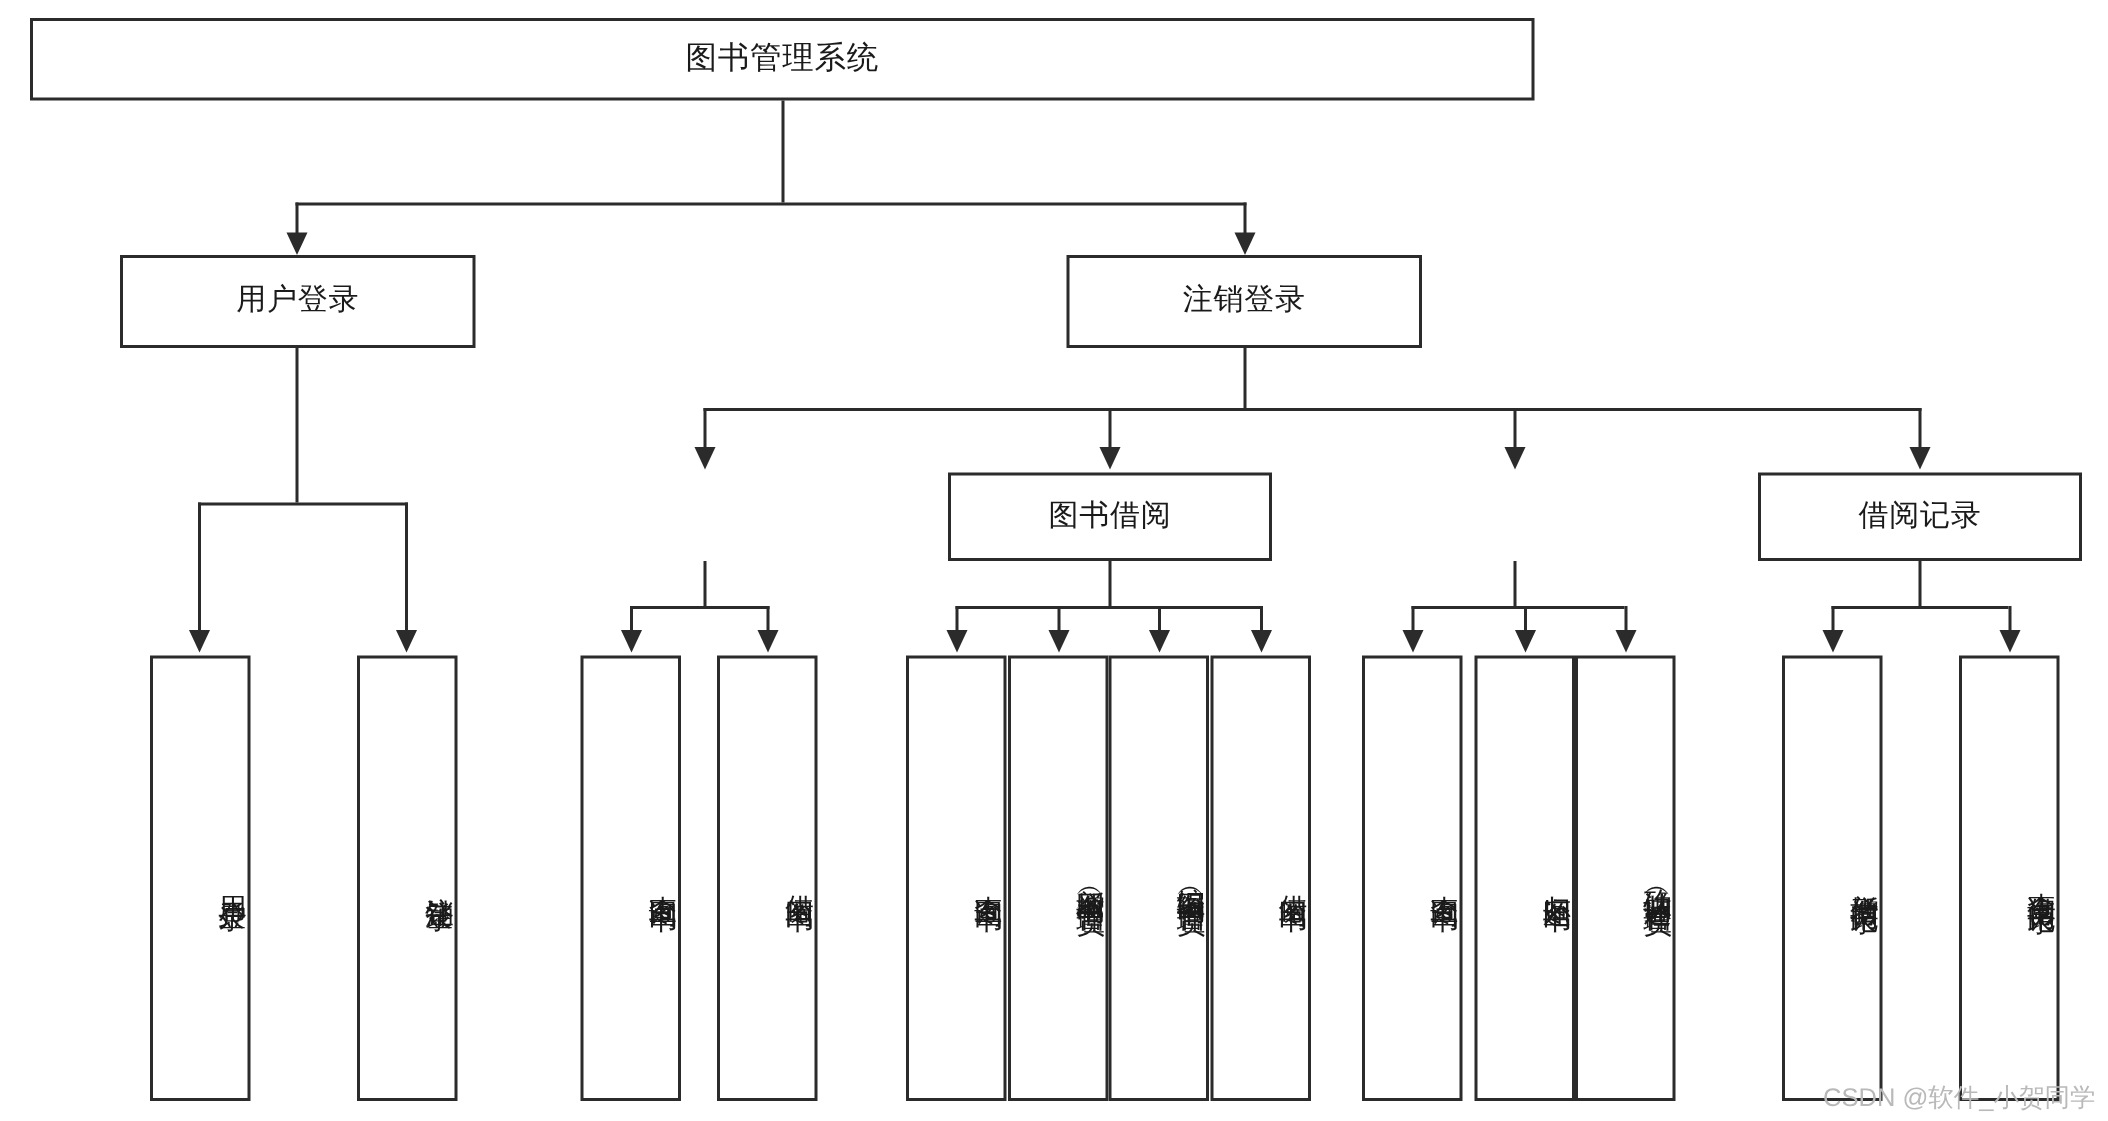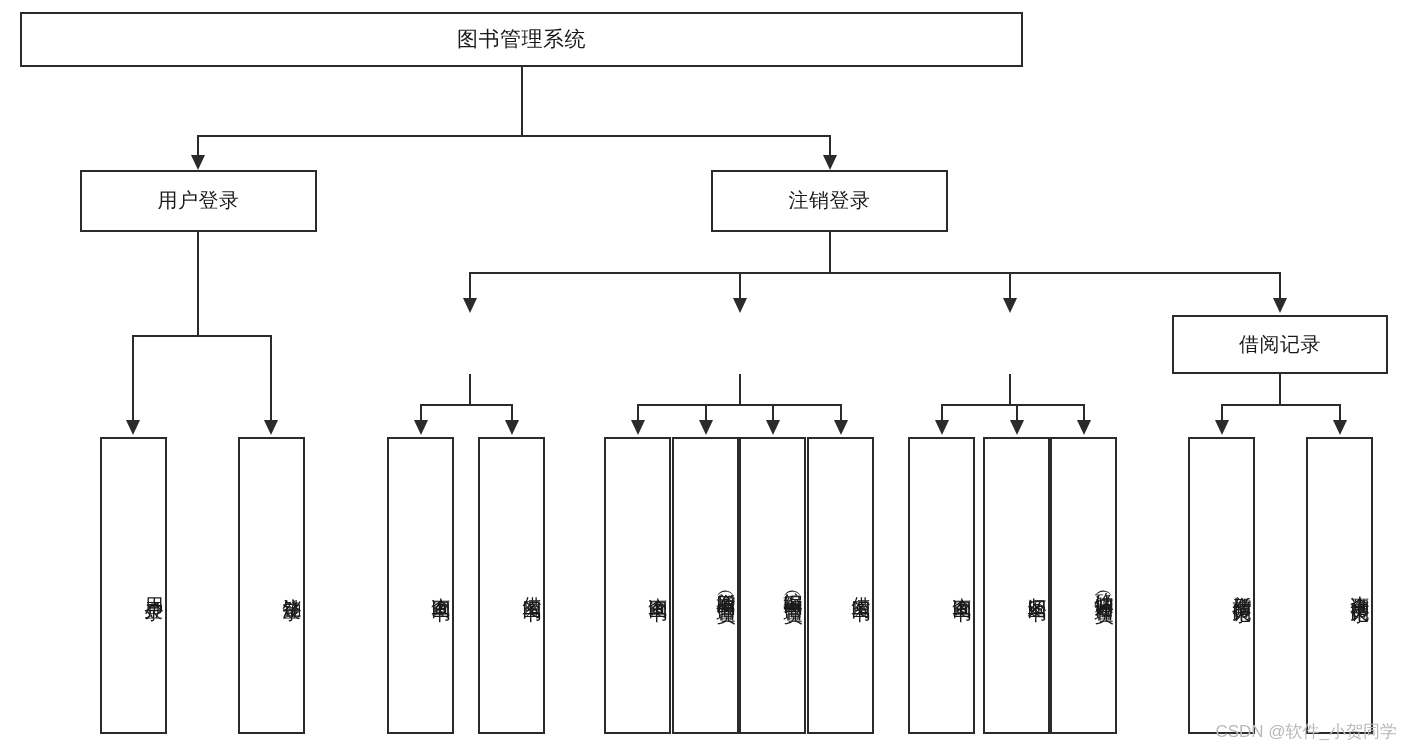--- a/index.html
+++ b/index.html
@@ -119,20 +119,23 @@
 
   <div class="conn v" style="left:739px; top:272px; height:28px;"></div>
   <div class="arrow" style="left:733px; top:298px;"></div>
 
   <div class="conn v" style="left:1009px; top:272px; height:28px;"></div>
   <div class="arrow" style="left:1003px; top:298px;"></div>
 
   <div class="conn v" style="left:1279px; top:272px; height:28px;"></div>
   <div class="arrow" style="left:1273px; top:298px;"></div>
 
+  <div class="node branch" style="left:632px; top:315px; width:216px; height:59px;">
+    <span>图书借阅</span>
+  </div>
   <div class="node branch" style="left:1172px; top:315px; width:216px; height:59px;">
     <span>借阅记录</span>
   </div>
 
   <div class="conn v" style="left:469px; top:374px; height:32px;"></div>
   <div class="conn h" style="left:420px; top:404px; width:93px;"></div>
   <div class="conn v" style="left:420px; top:404px; height:18px;"></div>
   <div class="arrow" style="left:414px; top:420px;"></div>
   <div class="conn v" style="left:511px; top:404px; height:18px;"></div>
   <div class="arrow" style="left:505px; top:420px;"></div>

